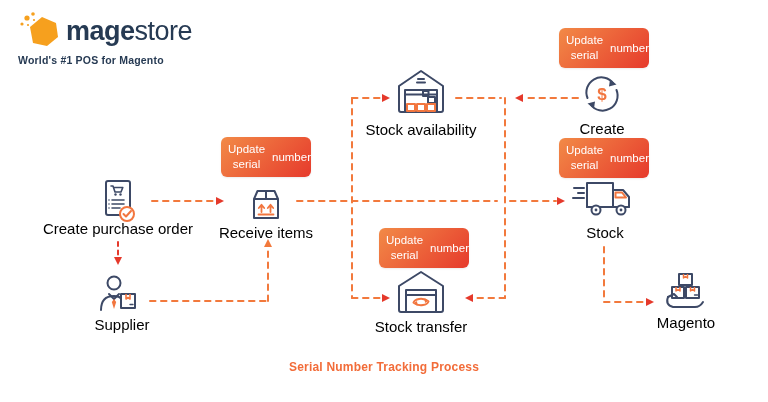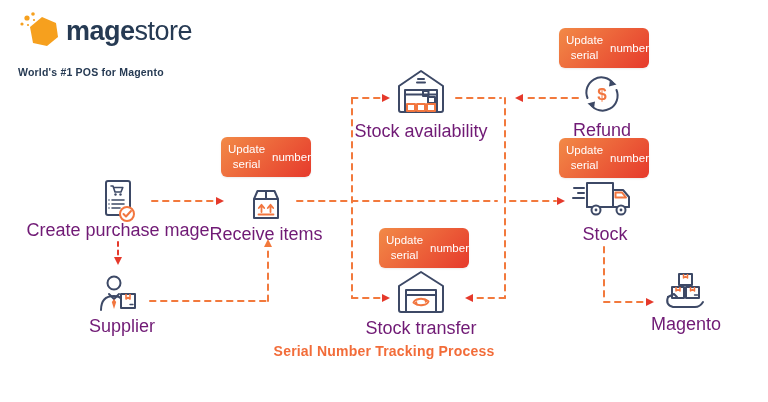--- a/index.html
+++ b/index.html
@@ -7,41 +7,41 @@
     position:relative;width:768px;height:402px;background:#ffffff;
     font-family:"Liberation Sans", sans-serif;overflow:hidden;
   }
   
   .logo{position:absolute;left:18px;top:10px;}
   .logo-row{display:flex;align-items:center;}
   .logo-hex{width:46px;height:42px;}
   .logo-text{font-size:27px;color:#263a53;letter-spacing:-0.5px;margin-left:2px;}
   .logo-text .bold{font-weight:700;}
   .logo-text .light{font-weight:400;}
-  .logo-tagline{font-size:10.5px;font-weight:700;color:#263a53;margin-top:14px;letter-spacing:0.2px;}
+  .logo-tagline{font-size:10.5px;font-weight:700;color:#263a53;margin-top:2px;letter-spacing:0.2px;}
   
   .connectors{position:absolute;left:0;top:0;z-index:1;}
   
   .node-icon{position:absolute;z-index:2;}
   .node-label{
     position:absolute;z-index:2;transform:translateX(-50%);
-    font-size:18px;color:#701a75;white-space:nowrap;
+    font-size:15px;color:#000000;white-space:nowrap;
   }
   
   .badge{
     position:absolute;z-index:3;width:90px;height:40px;border-radius:6px;
     background:linear-gradient(135deg,#f28a47 0%,#e63a2c 100%);
     color:#ffffff;display:flex;flex-direction:row;align-items:center;justify-content:center;
     font-size:11.5px;line-height:1.3;text-align:center;
     box-shadow:0 1px 2px rgba(0,0,0,0.08);
   }
   
   .diagram-title{
-    position:absolute;left:0;right:0;top:343px;text-align:center;z-index:2;
-    font-size:14px;font-weight:700;color:#f26c39;letter-spacing:0.2px;
+    position:absolute;left:0;right:0;top:360px;text-align:center;z-index:2;
+    font-size:12px;font-weight:700;color:#f26c39;letter-spacing:0.2px;
   }
   svg{display:block;}
 </style>
 </head>
 <body>
 
 <div class="canvas">
 
   <div class="logo">
     <div class="logo-row">
@@ -129,21 +129,21 @@
     <circle cx="24.5" cy="16.5" r="1.2" fill="#3d4966"></circle>
     <g stroke="#3d4966" stroke-width="1.6" stroke-linecap="round">
       <path d="M16 22 H28 M16 26 H28 M16 30 H24"></path>
     </g>
     <g stroke="#3d4966" stroke-width="1.6" stroke-linecap="round">
       <path d="M13 22 h0.01 M13 26 h0.01 M13 30 h0.01"></path>
     </g>
     <circle cx="31" cy="36" r="7" fill="#ffffff" stroke="#f2763f" stroke-width="2"></circle>
     <path d="M27.5 36 l2.5 2.5 5 -5.5" fill="none" stroke="#f2763f" stroke-width="2" stroke-linecap="round" stroke-linejoin="round"></path>
   </svg>
-  <div class="node-label" style="left:118px;top:220px;">Create purchase mage</div>
+  <div class="node-label" style="left:118px;top:220px;">Create purchase order</div>
 
   <svg class="node-icon" style="left:95px;top:272px;" width="46" height="44" viewBox="0 0 46 44">
     <g fill="none" stroke="#3d4966" stroke-width="2" stroke-linejoin="round" stroke-linecap="round">
       <circle cx="19" cy="11" r="6.5"></circle>
       <path d="M6 38 C6 28 11 24 19 24 C22 24 25 25 27 27"></path>
       <path d="M14 22 L19 27 L24 22"></path>
     </g>
     <path d="M19 27 l-2.2 3 2.2 7 2.2-7 z" fill="#f2763f"></path>
     <rect x="26" y="22" width="14" height="14" fill="#ffffff" stroke="#3d4966" stroke-width="2" stroke-linejoin="round"></rect>
     <path d="M31 22 V27 L33 25.5 L35 27 V22" fill="none" stroke="#f2763f" stroke-width="1.6" stroke-linejoin="round"></path>
@@ -199,21 +199,21 @@
 
   <svg class="node-icon" style="left:577px;top:70px;" width="50" height="50" viewBox="0 0 50 50">
     <g fill="none" stroke="#3d4966" stroke-width="2" stroke-linecap="round">
       <path d="M10.5 28 A15 15 0 0 1 36.5 13.5"></path>
       <path d="M39.5 20 A15 15 0 0 1 13.5 34.5"></path>
     </g>
     <polygon points="33,9.5 39.5,14.5 32,16.5" fill="#3d4966"></polygon>
     <polygon points="17,38.5 10.5,33.5 18,31.5" fill="#3d4966"></polygon>
     <text x="25" y="30" text-anchor="middle" font-size="17" font-weight="bold" font-family="Liberation Sans, sans-serif" fill="#f2763f">$</text>
   </svg>
-  <div class="node-label" style="left:602px;top:120px;">Refund</div>
+  <div class="node-label" style="left:602px;top:120px;">Create</div>
 
   <svg class="node-icon" style="left:571px;top:176px;" width="68" height="48" viewBox="0 0 68 48">
     <g fill="none" stroke="#3d4966" stroke-width="2" stroke-linecap="round" stroke-linejoin="round">
       <path d="M3 12 H13 M7 17 H13 M2 22 H13"></path>
       <rect x="16" y="7" width="26" height="24"></rect>
       <path d="M42 14 H52 L58 21 V31 H42"></path>
       <path d="M16 31 H58"></path>
     </g>
     <path d="M44.5 16.5 H51 L55 21.5 H44.5 Z" fill="none" stroke="#f2763f" stroke-width="2" stroke-linejoin="round"></path>
     <circle cx="25" cy="34" r="4.5" fill="#ffffff" stroke="#3d4966" stroke-width="2"></circle>

